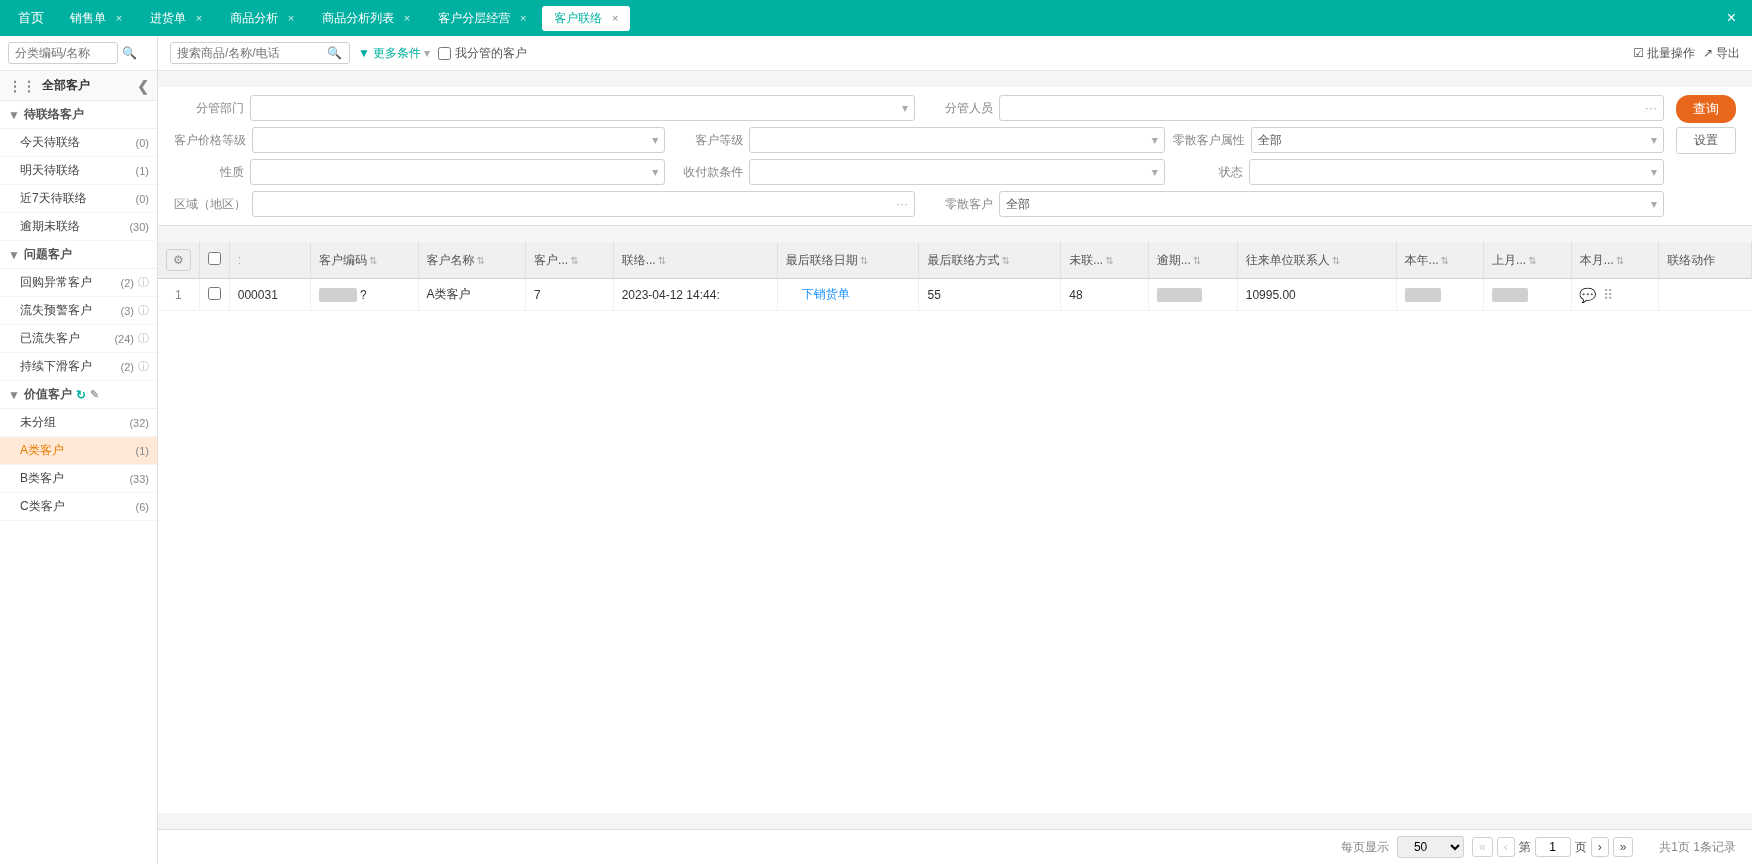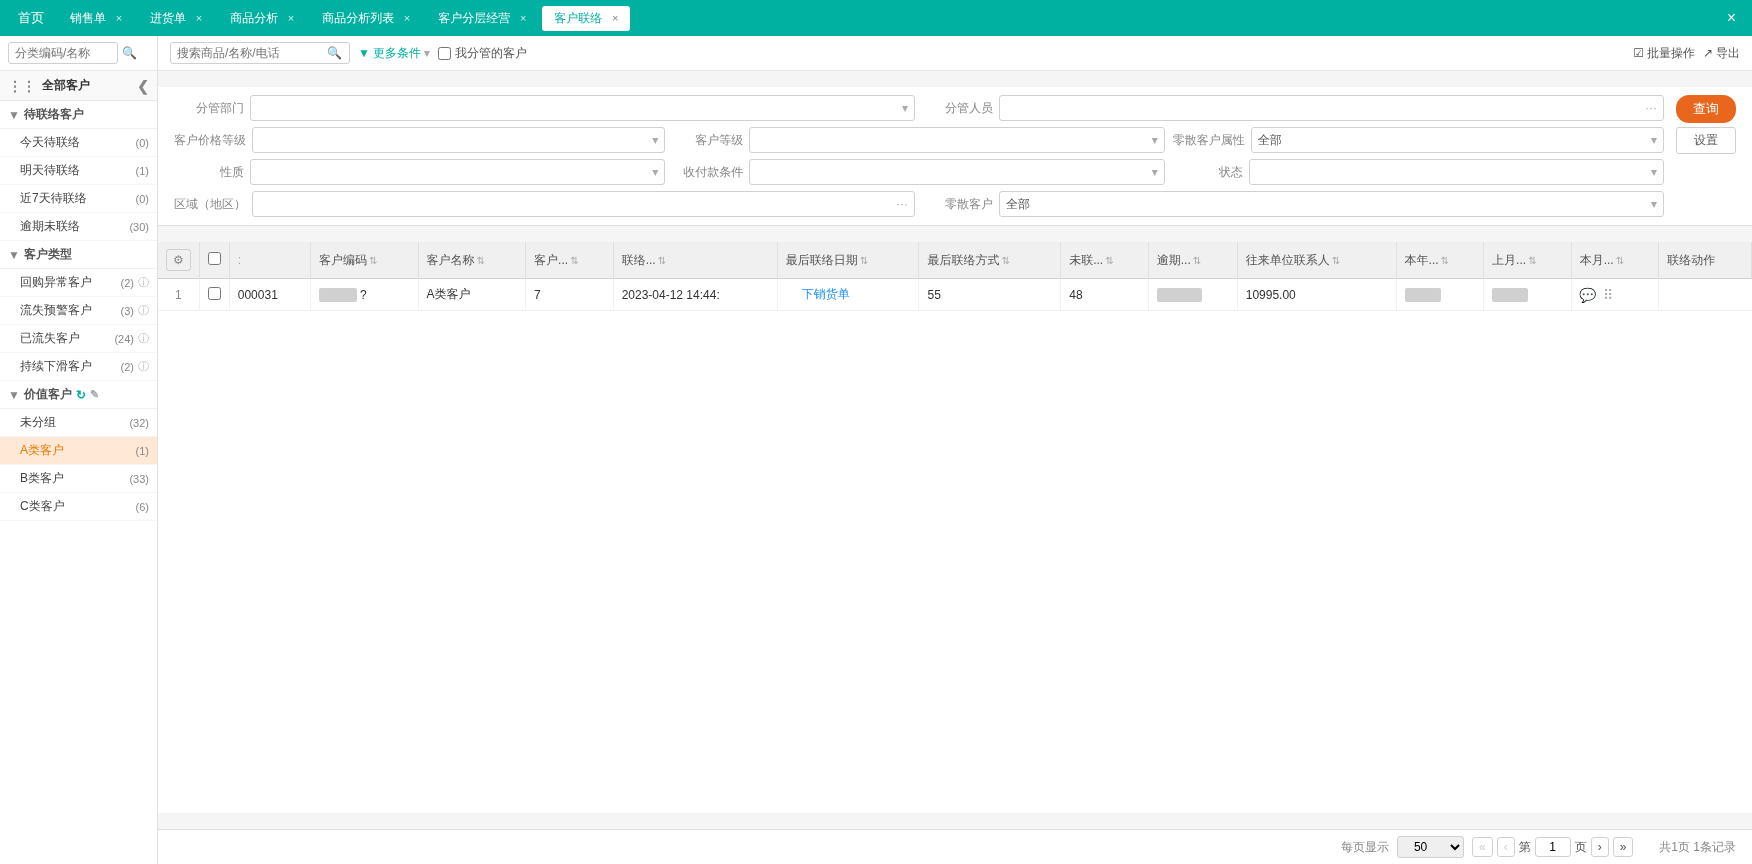--- a/index.html
+++ b/index.html
@@ -453,21 +453,21 @@
       <span>近7天待联络</span>
       <span class="badge">(0)</span>
     </div>
     <div class="sidebar-item">
       <span>逾期未联络</span>
       <span class="badge">(30)</span>
     </div>
 
     <div class="sidebar-section-title">
       <span class="arrow">▼</span>
-      <span>客户类型</span>
+      <span>问题客户</span>
     </div>
     <div class="sidebar-item">
       <span>回购异常客户</span>
       <span style="display:flex;align-items:center;gap:2px;">
         <span class="badge">(2)</span>
         <span class="info-icon">ⓘ</span>
       </span>
     </div>
     <div class="sidebar-item">
       <span>流失预警客户</span>

